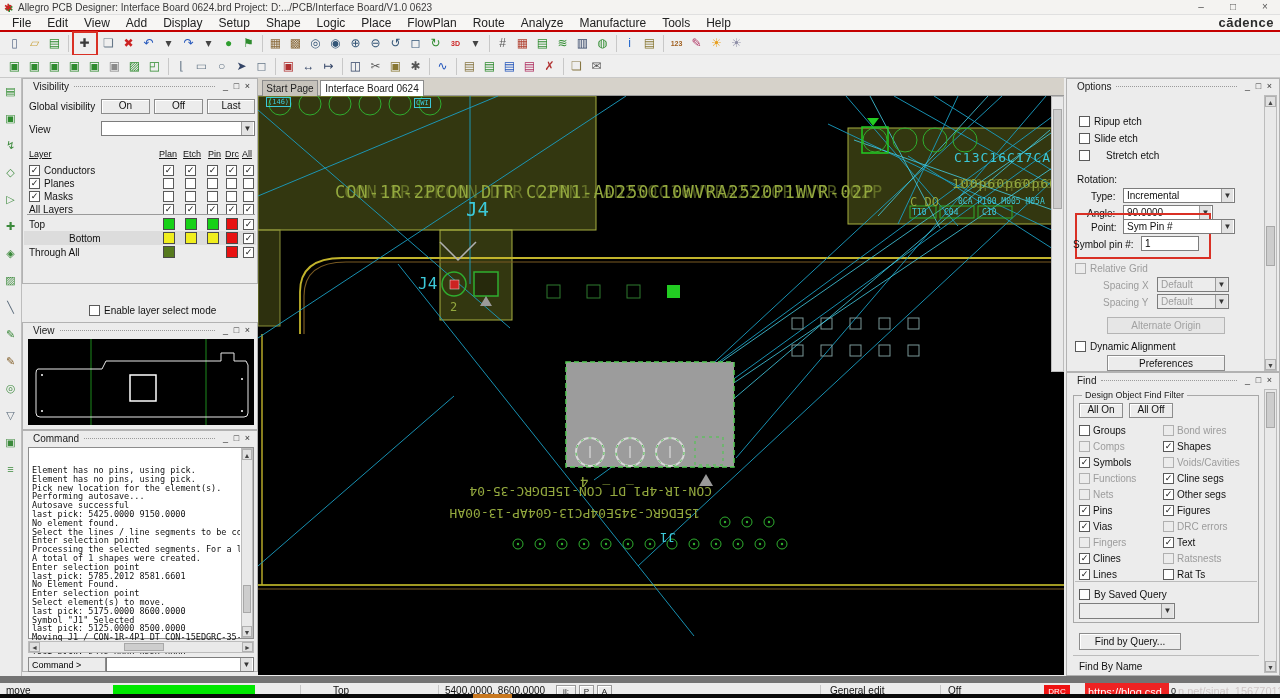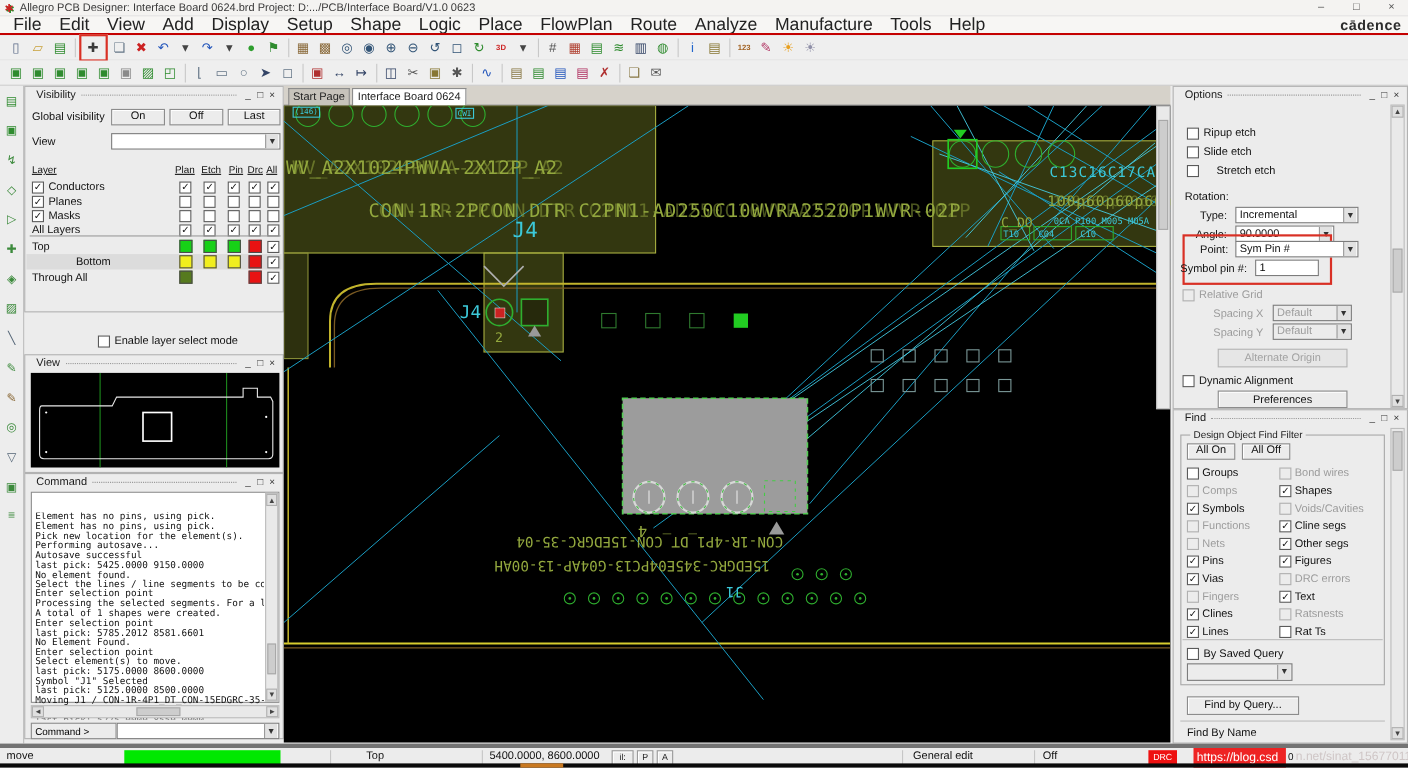--- a/index.html
+++ b/index.html
@@ -6,21 +6,21 @@
   html,body{width:1280px;height:698px;overflow:hidden;background:#ececec;
     font-family:"Liberation Sans",sans-serif;-webkit-font-smoothing:none;}
   #root{position:relative;width:1280px;height:698px;background:#ececec;}
   .abs{position:absolute;}
   .txt{white-space:nowrap;}
   
   #titlebar{left:0;top:0;width:1280px;height:15px;background:#f4f3f1;border-bottom:1px solid #e0e0e0;}
   #titlebar .t{font-size:10px;color:#3a3a3a;}
   .winbtn{font-size:10px;color:#555;width:26px;text-align:center;cursor:default;}
   #menubar{left:0;top:15px;width:1280px;height:15px;background:#f7f6f4;display:flex;align-items:center;padding-left:4px;}
-  .mitem{font-size:16px;color:#222;padding:0 8px;}
+  .mitem{font-size:12px;color:#222;padding:0 8px;}
   #brand{right:6px;top:15px;font-size:13px;font-weight:bold;color:#2c2c2c;letter-spacing:.5px;}
   #redline{left:0;top:30px;width:1280px;height:2px;background:#c40000;}
   
   .tbrow{left:0;width:1280px;height:23px;background:#efefef;display:flex;align-items:center;padding-left:5px;}
   #tb1{top:32px;border-bottom:1px solid #e2e2e2;}
   #tb2{top:55px;height:23px;border-bottom:1px solid #c9c9c9;}
   .ti{width:19px;height:19px;display:inline-flex;align-items:center;justify-content:center;
       font-size:12px;margin-right:1px;background:#efefef;border:1px solid transparent;}
   .ti.small{font-size:7px;font-weight:bold;}
   .tsep{width:7px;height:17px;display:inline-flex;justify-content:center;}
@@ -62,21 +62,21 @@
   #tabstrip{position:absolute;left:0;top:0;width:806px;height:18px;background:#d6d2ca;border-bottom:1px solid #9a9a9a;}
   .tab{position:absolute;top:2px;height:16px;font-size:10px;color:#222;text-align:center;line-height:15px;
       border:1px solid #8c8c8c;border-bottom:none;background:#c7c3bb;}
   .tab.active{background:#ffffff;}
   .cvtext{position:absolute;font-family:"DejaVu Sans Mono",monospace;white-space:nowrap;}
   .grn{color:#93a83e;} .cyn{color:#3cc8d8;}
   .rot{transform:rotate(180deg);}
   .tinybox{position:absolute;border:1px solid #3cc8d8;color:#3cc8d8;font-size:7px;line-height:8px;padding:0 1px;
       font-family:"DejaVu Sans Mono",monospace;}
   
-  #statusbar{left:0;top:676px;width:1280px;height:18px;background:#ececec;border-top:4px solid #737373;}
+  #statusbar{left:0;top:676px;width:1280px;height:18px;background:#ececec;border-top:7px solid #737373;}
   .scell{position:absolute;top:2px;font-size:10px;color:#111;}
   .sbtn{position:absolute;top:2px;height:14px;background:#ececec;border:1px solid #9a9a9a;box-shadow:inset 1px 1px 0 #fff;
      font-size:8px;text-align:center;line-height:12px;color:#222;}
   .vdiv{position:absolute;top:2px;width:1px;height:14px;background:#c6c6c6;}
   #groupbox{position:absolute;border:1px solid #a8a8a8;}
   #groupbox .gt{position:absolute;top:-6px;left:8px;background:#ececec;font-size:9px;color:#222;padding:0 3px;white-space:nowrap;}
 </style>
 </head>
 <body>
 
@@ -513,21 +513,20 @@
             <rect x="621" y="222" width="11" height="11"></rect>
           <rect x="650" y="222" width="11" height="11"></rect>
           <rect x="534" y="249" width="11" height="11"></rect>
             <rect x="563" y="249" width="11" height="11"></rect>
           <rect x="592" y="249" width="11" height="11"></rect>
             <rect x="621" y="249" width="11" height="11"></rect>
           <rect x="650" y="249" width="11" height="11"></rect>
         </g>
       </svg>
 
-      <div class="cvtext grn" style="left:2px;top:47px;font-size:17px;letter-spacing:.5px;text-shadow:6px 0 0 rgba(147,168,62,.55);">WV_A2X1024PWVA-2X12P_A2</div>
       <div class="cvtext cyn" style="left:208px;top:102px;font-size:19px;">J4</div>
       <div class="cvtext grn" style="left:77px;top:86px;font-size:17px;letter-spacing:1px;width:728px;overflow:hidden;text-shadow:9px 0 0 rgba(147,168,62,.5);">CON-1R-2PCON DTR C2PN1-AD250C10WVRA2520P1WVR-02P</div>
       <div class="tinybox" style="left:8px;top:1px;">(146)</div>
       <div class="tinybox" style="left:156px;top:2px;">CWI</div>
       <div class="cvtext cyn" style="left:160px;top:178px;font-size:16px;">J4</div>
       <div class="cvtext grn" style="left:192px;top:204px;font-size:12px;">2</div>
       <div class="cvtext cyn" style="left:696px;top:54px;font-size:13px;letter-spacing:1px;">C13C16C17CA</div>
       <div class="cvtext grn" style="left:694px;top:80px;font-size:13px;letter-spacing:1px;text-shadow:5px 0 0 rgba(147,168,62,.5);">100p60p60p60p0</div>
       <div class="cvtext grn" style="left:652px;top:99px;font-size:12px;">C_DO</div>
       <div class="cvtext cyn" style="left:700px;top:101px;font-size:8px;">0CA P100 M005 M05A</div>

